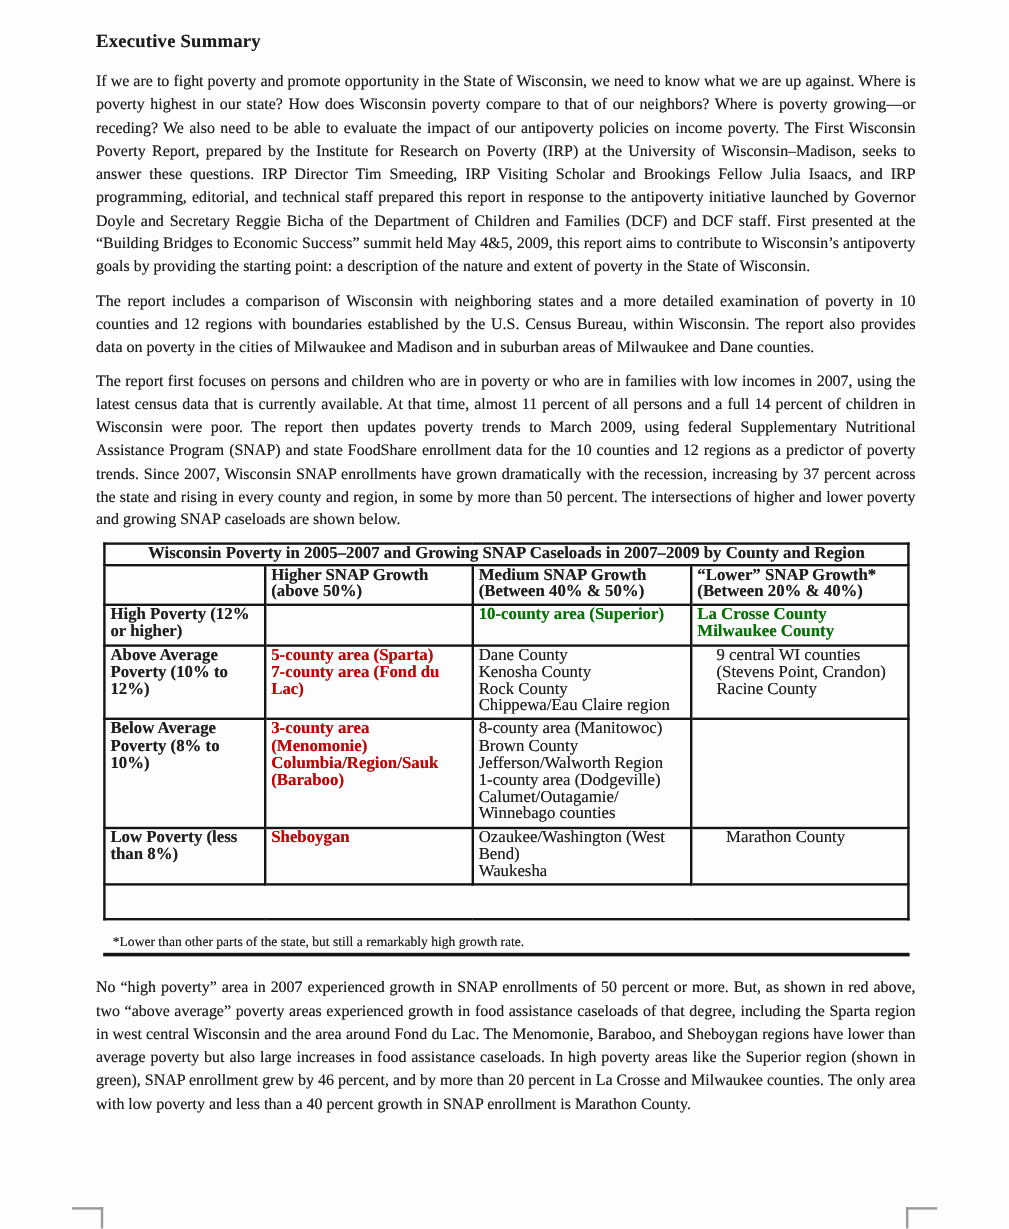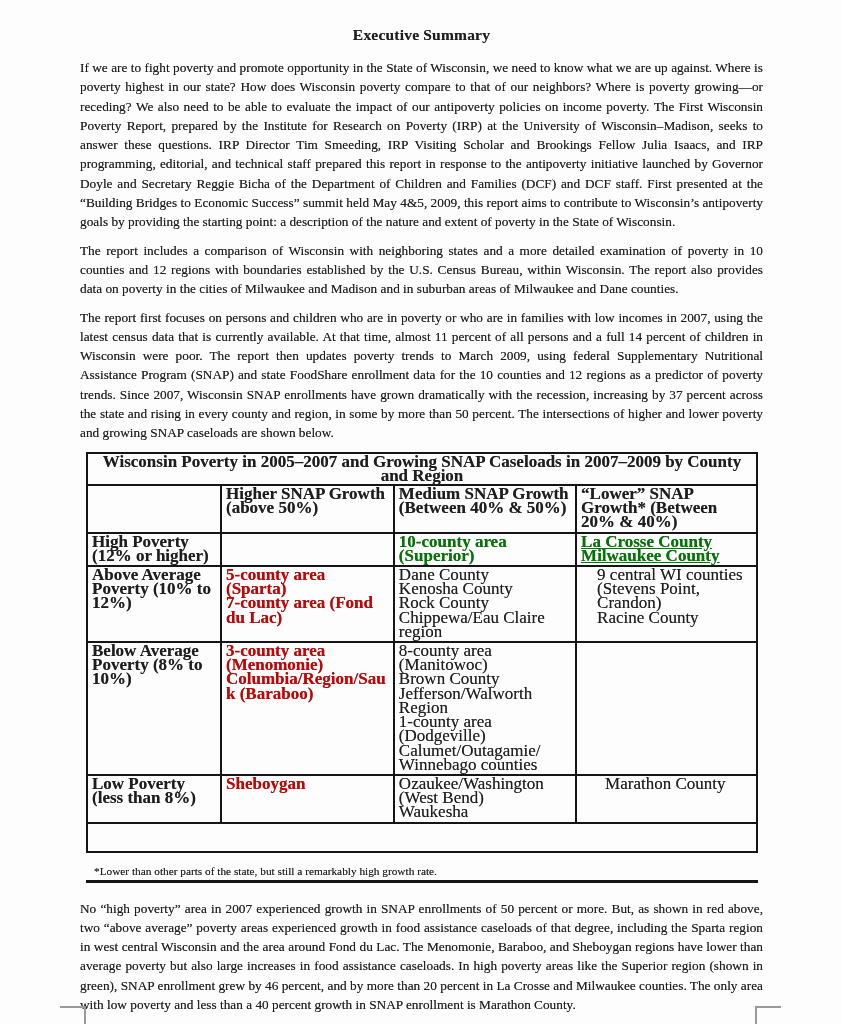--- a/index.html
+++ b/index.html
@@ -9,41 +9,41 @@
     background:#fdfdfd;
     box-sizing:border-box;
     padding:26px 78px 0 80px;
     font-family:"Liberation Serif","DejaVu Serif",serif;
     color:#1e1e1e;
     overflow:hidden;
     text-shadow:0 0 0.45px rgba(20,20,20,0.6);
   }
   .doc-title{
     margin:0 0 14px 0;
-    text-align:center;
+    text-align:left;
     font-size:15.5px;
     font-weight:bold;
     letter-spacing:0.2px;
   }
   .para{
     margin:0 0 9px 0;
     font-size:13.3px;
     line-height:19.3px;
     text-align:justify;
   }
   table.poverty{
     border-collapse:collapse;
     width:672px;
     margin:3px 0 0 6px;
     table-layout:fixed;
   }
   table.poverty th, table.poverty td{
     border:2px solid #151515;
     padding:1px 4px 2px 4px;
-    font-size:17px;
+    font-size:14px;
     line-height:14.2px;
     vertical-align:top;
     text-align:left;
     word-wrap:break-word;
   }
   table.poverty th{font-weight:bold;}
   .table-title-cell{text-align:center !important;padding:1px 2px !important;}
   .rowlabel{font-weight:bold;}
   .cell-line{margin:0;}
   .spacer-row td{height:24px;border-top:2px solid #151515;}
@@ -93,21 +93,21 @@
           <th>“Lower” SNAP Growth* (Between 20% &amp; 40%)</th>
         </tr>
     </thead>
     <tbody id="table-body">
         <tr>
           <th class="rowlabel">High Poverty (12% or higher)</th>
           <td style="color: rgb(30, 30, 30);"></td>
           <td style="color: rgb(0, 119, 0); font-weight: bold;">
             <div class="cell-line">10-county area (Superior)</div>
           </td>
-          <td style="color: rgb(0, 119, 0); font-weight: bold; text-decoration: underline;">
+          <td style="color: rgb(0, 119, 0); font-weight: bold;">
             <div class="cell-line">La Crosse County</div>
             <div class="cell-line">Milwaukee County</div>
           </td>
         </tr>
         <tr>
           <th class="rowlabel">Above Average Poverty (10% to 12%)</th>
           <td style="color: rgb(204, 0, 0); font-weight: bold;">
             <div class="cell-line">5-county area (Sparta)</div>
             <div class="cell-line">7-county area (Fond du Lac)</div>
           </td>

